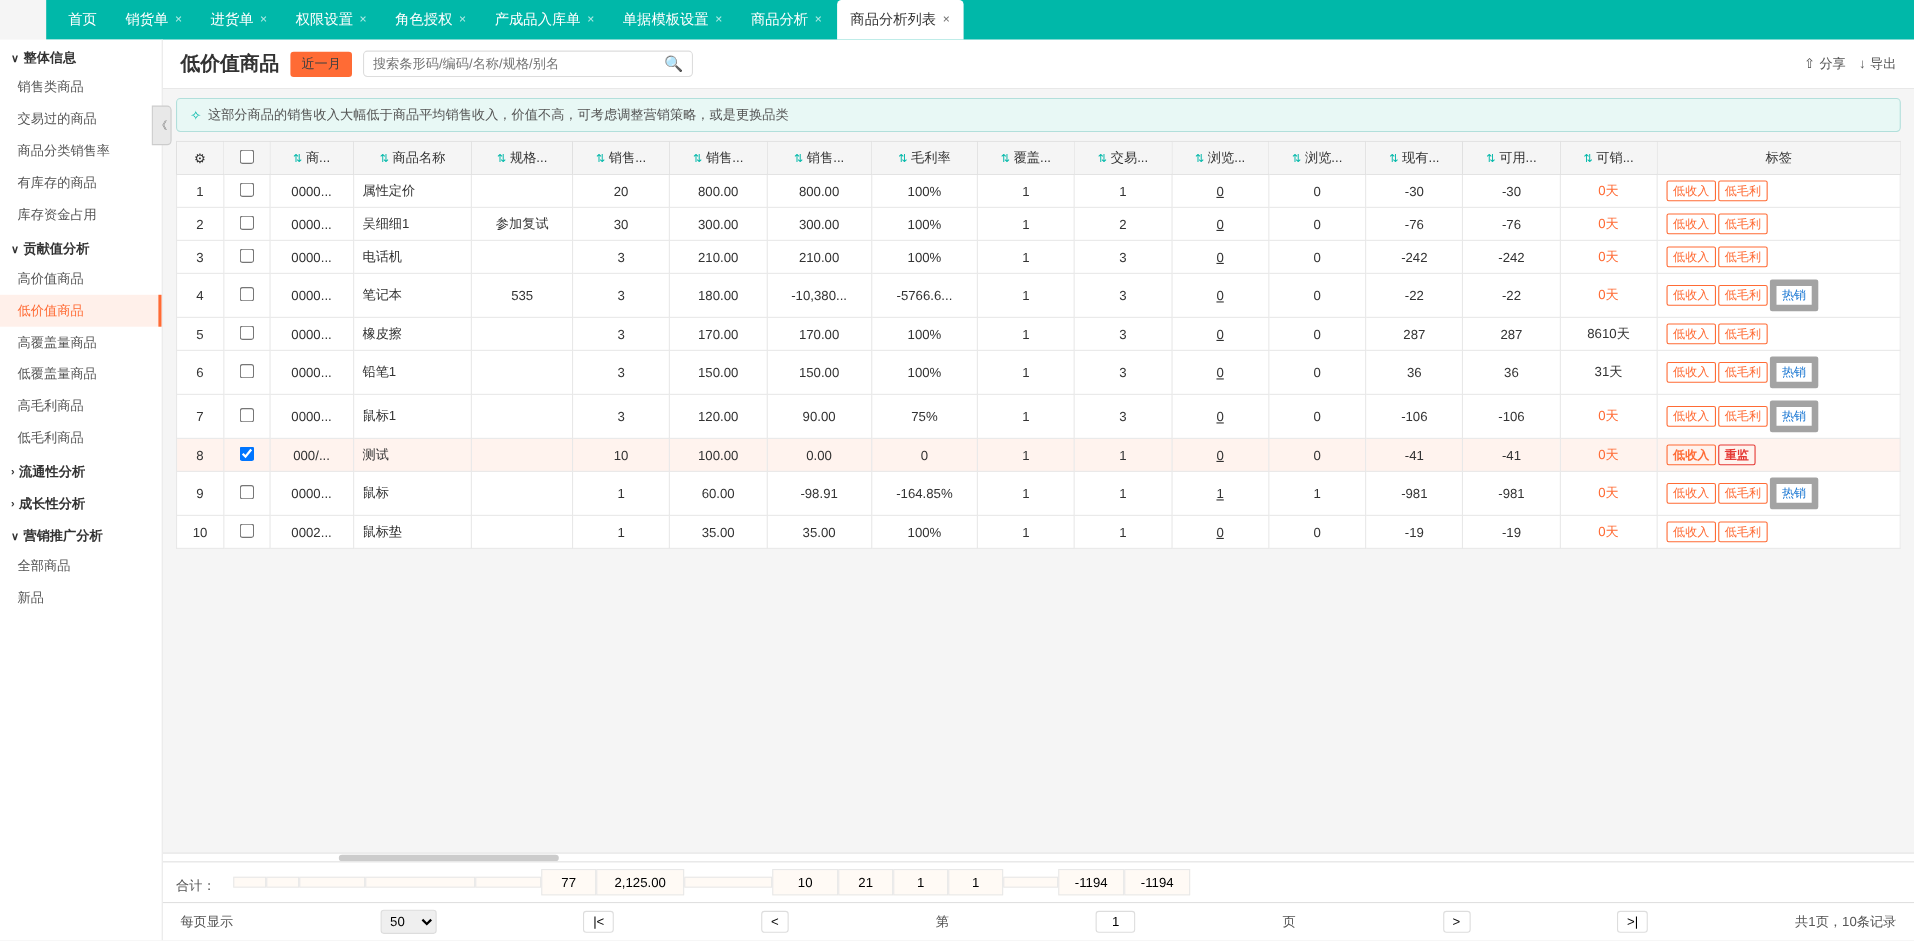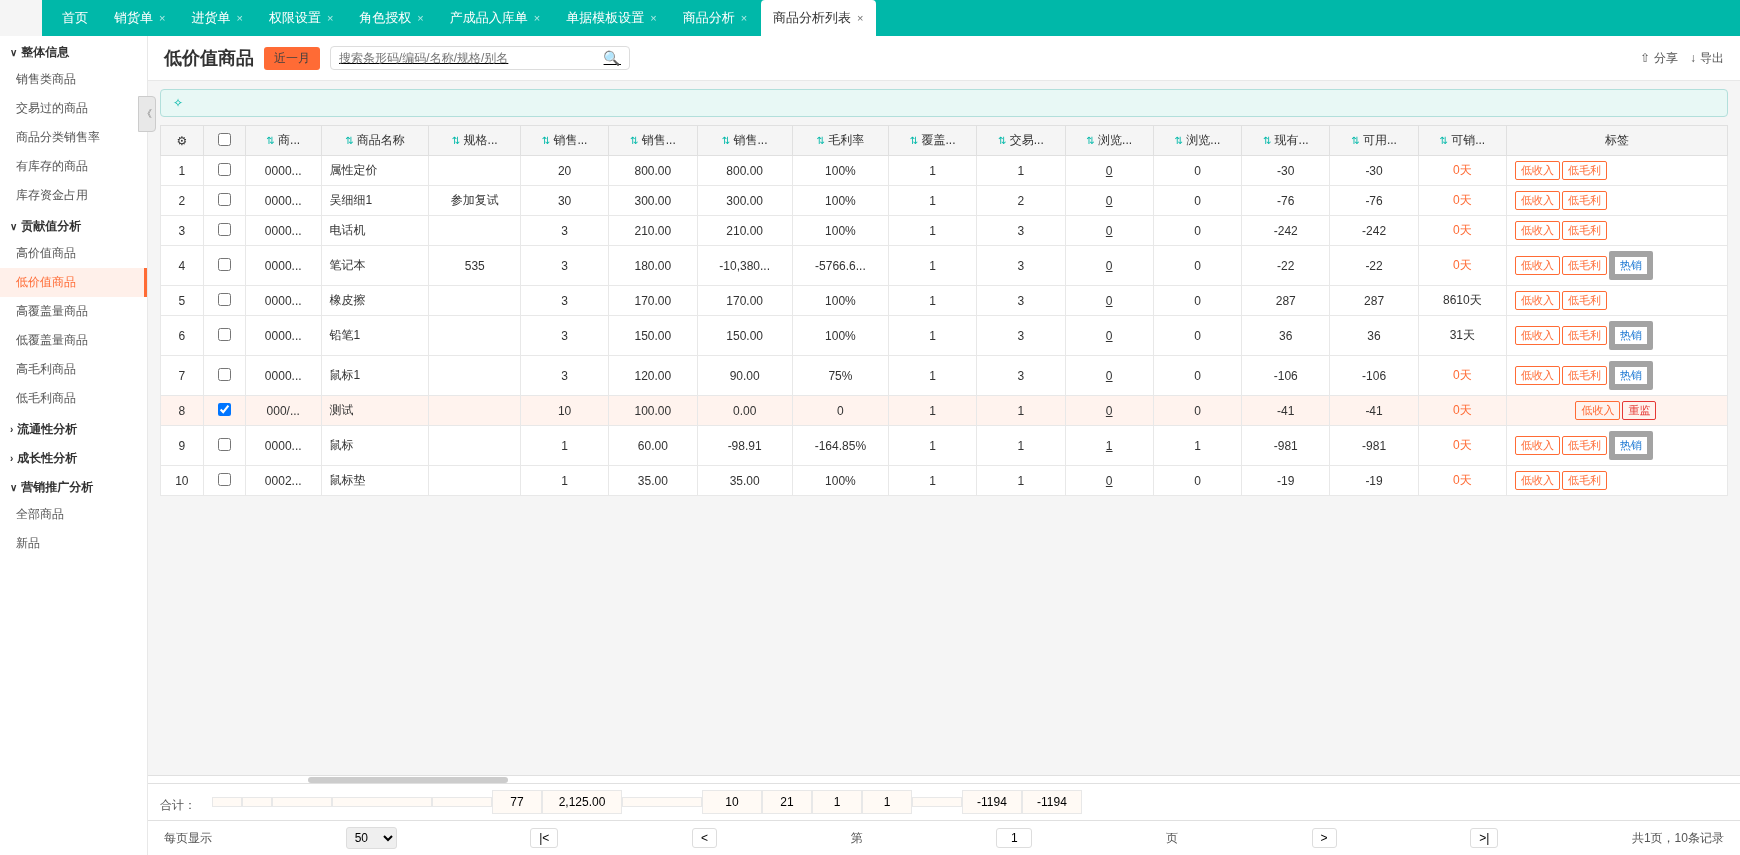--- a/index.html
+++ b/index.html
@@ -104,21 +104,20 @@
       font-size: 12px;
     }
     .search-box {
       display: flex;
       align-items: center;
       border: 1px solid #ddd;
       border-radius: 4px;
       padding: 3px 8px;
       flex: 1;
       max-width: 300px;
-      text-decoration: underline;
     }
     .search-box input {
       border: none;
       outline: none;
       flex: 1;
       font-size: 12px;
       color: #aaa;
     }
     .header-actions {
       margin-left: auto;
@@ -352,20 +351,21 @@
         </div>
         <div class="action-btn">
           <span>↓</span>
           <span>导出</span>
         </div>
       </div>
     </div>
 
     <div class="info-banner">
       <span style="color:#00b8a9;">✧</span>
+      <span>这部分商品的销售收入大幅低于商品平均销售收入，价值不高，可考虑调整营销策略，或是更换品类</span>
     </div>
 
     <div class="table-container">
       <table>
         <thead>
           <tr>
             <th>⚙</th>
             <th><input type="checkbox" style=""></th>
             <th><span class="sort-icon">⇅</span> 商...</th>
             <th><span class="sort-icon">⇅</span> 商品名称</th>
@@ -528,21 +528,21 @@
       <td>100.00</td>
       <td>0.00</td>
       <td>0</td>
       <td>1</td>
       <td>1</td>
       <td><span class="underline-link">0</span></td>
       <td>0</td>
       <td>-41</td>
       <td>-41</td>
       <td class="text-orange">0天</td>
-      <td style="text-align:center;"><span class="tag tag-orange">低收入</span><span class="tag tag-red">重监</span></td>
+      <td style="text-align:left;font-weight:bold;"><span class="tag tag-orange">低收入</span><span class="tag tag-red">重监</span></td>
     </tr>
             <tr>
       <td>9</td>
       <td><input type="checkbox" style=""></td>
       <td>0000...</td>
       <td style="text-align:left;">鼠标</td>
       <td></td>
       <td>1</td>
       <td>60.00</td>
       <td>-98.91</td>

